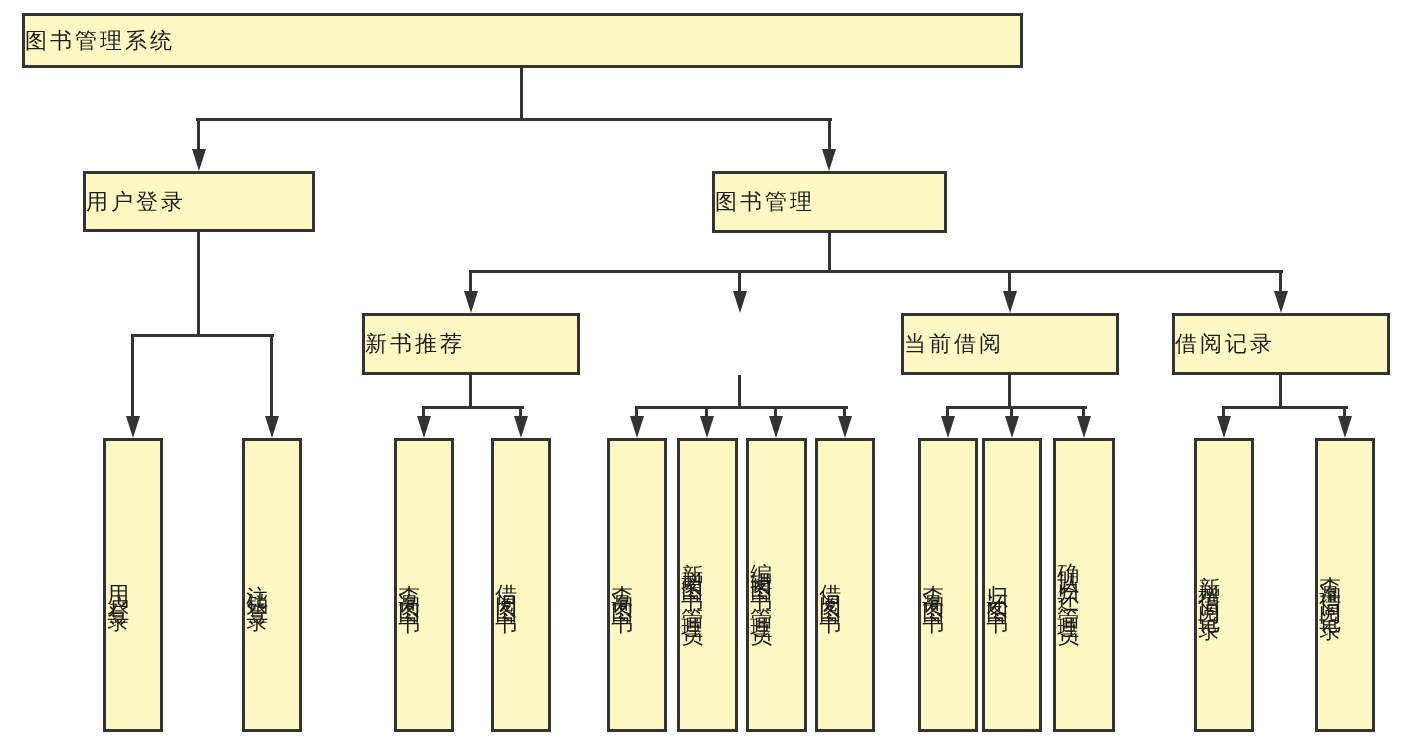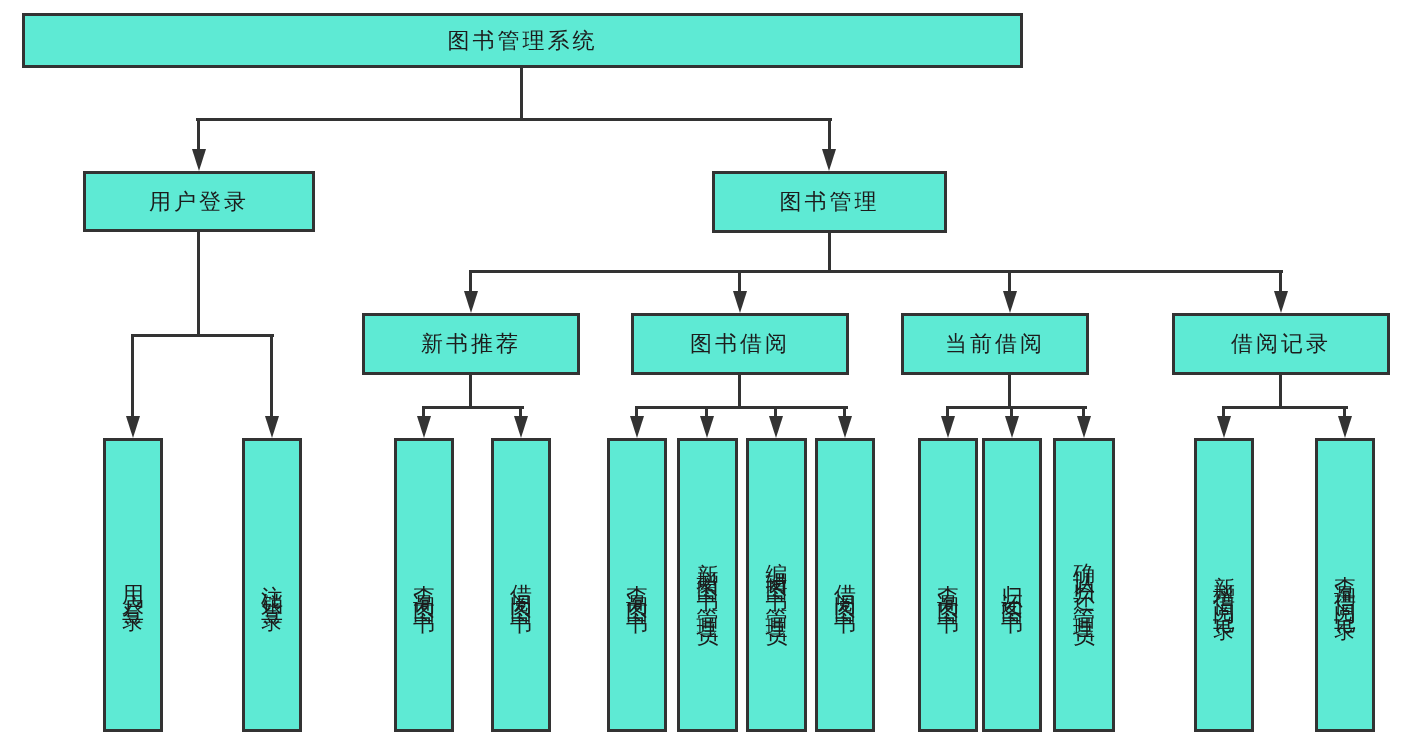--- a/index.html
+++ b/index.html
@@ -11,46 +11,45 @@
   .canvas {
     position: relative;
     width: 1405px;
     height: 747px;
     background: #ffffff;
     overflow: hidden;
   }
   
   .node {
     position: absolute;
-    background: #5eead4;
+    background: #fef9c3;
     border: 3px solid #333333;
     display: flex;
     align-items: center;
-    justify-content: center;
   }
   .node .lbl {
     font-size: 22px;
     letter-spacing: 3px;
     white-space: nowrap;
     color: #1c1c1c;
   }
   .leaf { top: 438px; height: 294px; }
   .leaf .lbl {
     writing-mode: vertical-lr;
     text-orientation: mixed;
     letter-spacing: 9px;
     line-height: 1.1;
     font-size: 22px;
   }
   #n-root  { left: 22px;   top: 13px;  width: 1001px; height: 55px; }
   #n-l1-0  { left: 83px;   top: 171px; width: 232px;  height: 61px; }
   #n-l1-1  { left: 712px;  top: 171px; width: 235px;  height: 62px; }
   #n-l2-0  { left: 362px;  top: 313px; width: 218px;  height: 62px; }
   #n-l2-1  { left: 631px;  top: 313px; width: 218px;  height: 62px; }
-  #n-l2-2  { left: 901px;  top: 313px; width: 188px;  height: 62px; }
+  #n-l2-2  { left: 901px;  top: 313px; width: 218px;  height: 62px; }
   #n-l2-3  { left: 1172px; top: 313px; width: 218px;  height: 62px; }
   #n-leaf-0  { left: 103px;  width: 60px; }
   #n-leaf-1  { left: 242px;  width: 60px; }
   #n-leaf-2  { left: 394px;  width: 60px; }
   #n-leaf-3  { left: 491px;  width: 60px; }
   #n-leaf-4  { left: 607px;  width: 60px; }
   #n-leaf-5  { left: 677px;  width: 61px; }
   #n-leaf-6  { left: 746px;  width: 61px; }
   #n-leaf-7  { left: 815px;  width: 60px; }
   #n-leaf-8  { left: 918px;  width: 60px; }
@@ -93,23 +92,20 @@
   <div class="node" id="n-l1-0">
     <span class="lbl">用户登录</span>
   </div>
   <div class="node" id="n-l2-0">
     <span class="lbl">新书推荐</span>
   </div>
 
   <div class="node" id="n-l1-1">
     <span class="lbl">图书管理</span>
   </div>
-  <div class="node" id="n-l2-1">
-    <span class="lbl">图书借阅</span>
-  </div>
   <div class="node" id="n-l2-2">
     <span class="lbl">当前借阅</span>
   </div>
   <div class="node" id="n-l2-3">
     <span class="lbl">借阅记录</span>
   </div>
 
   <div class="node leaf" id="n-leaf-0">
     <span class="lbl">用户登录</span>
   </div>

